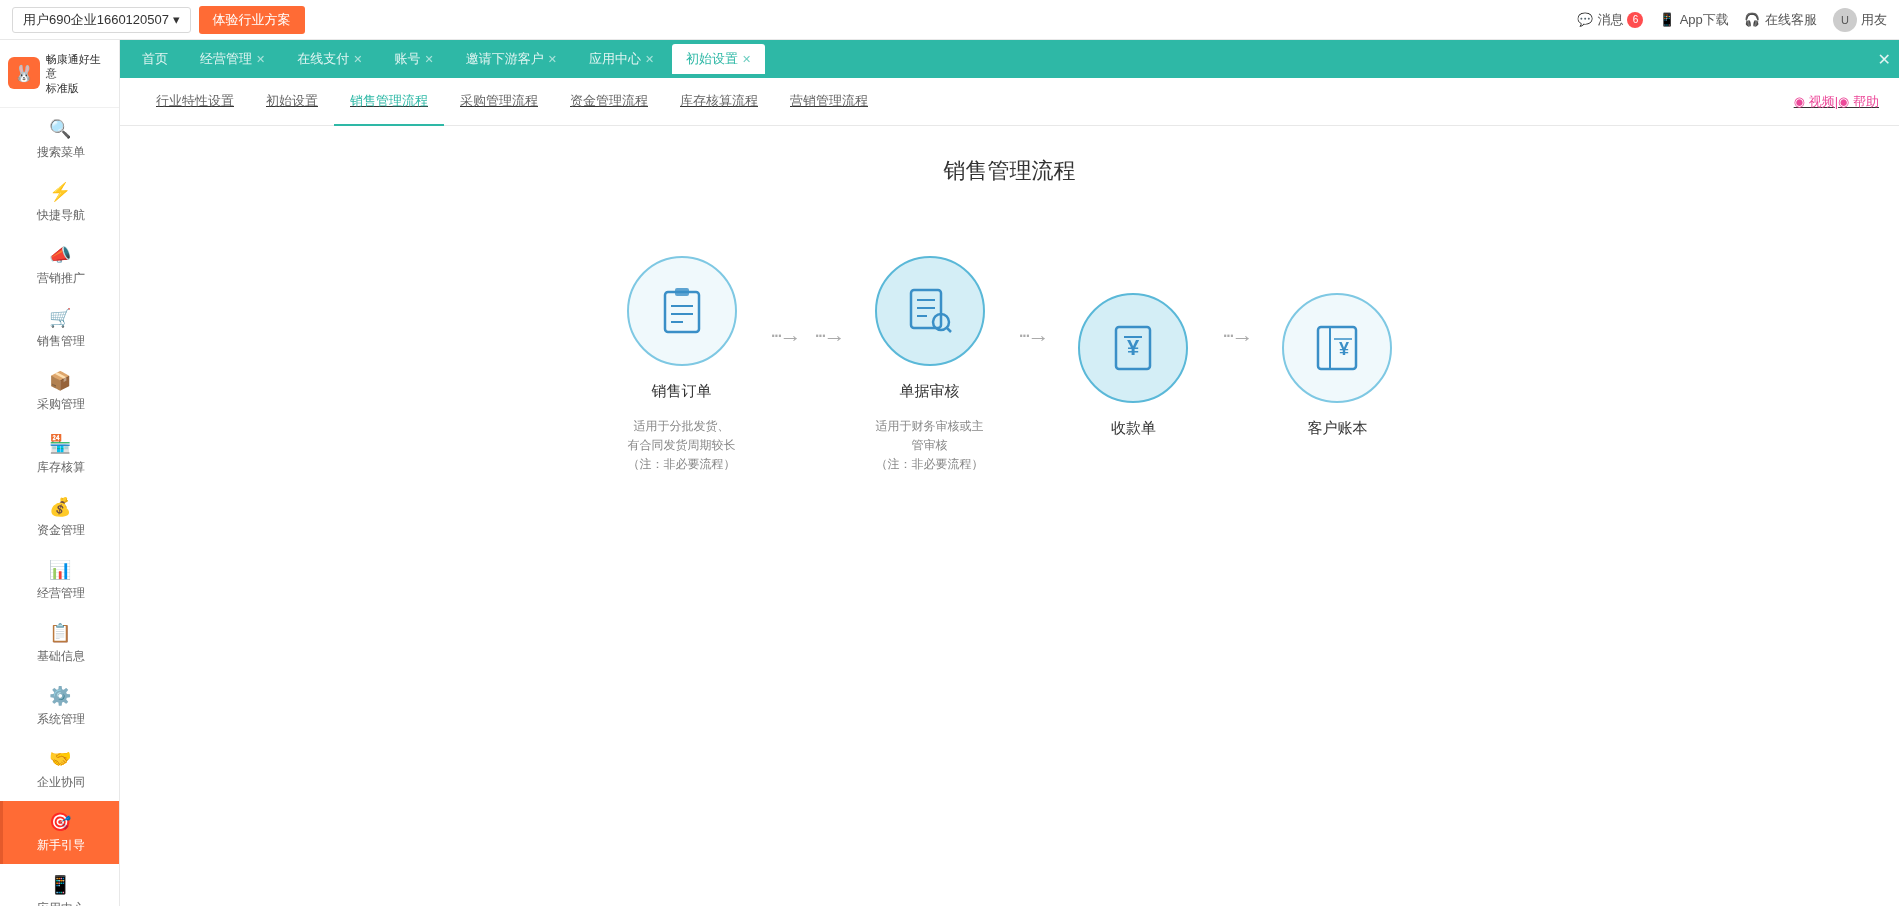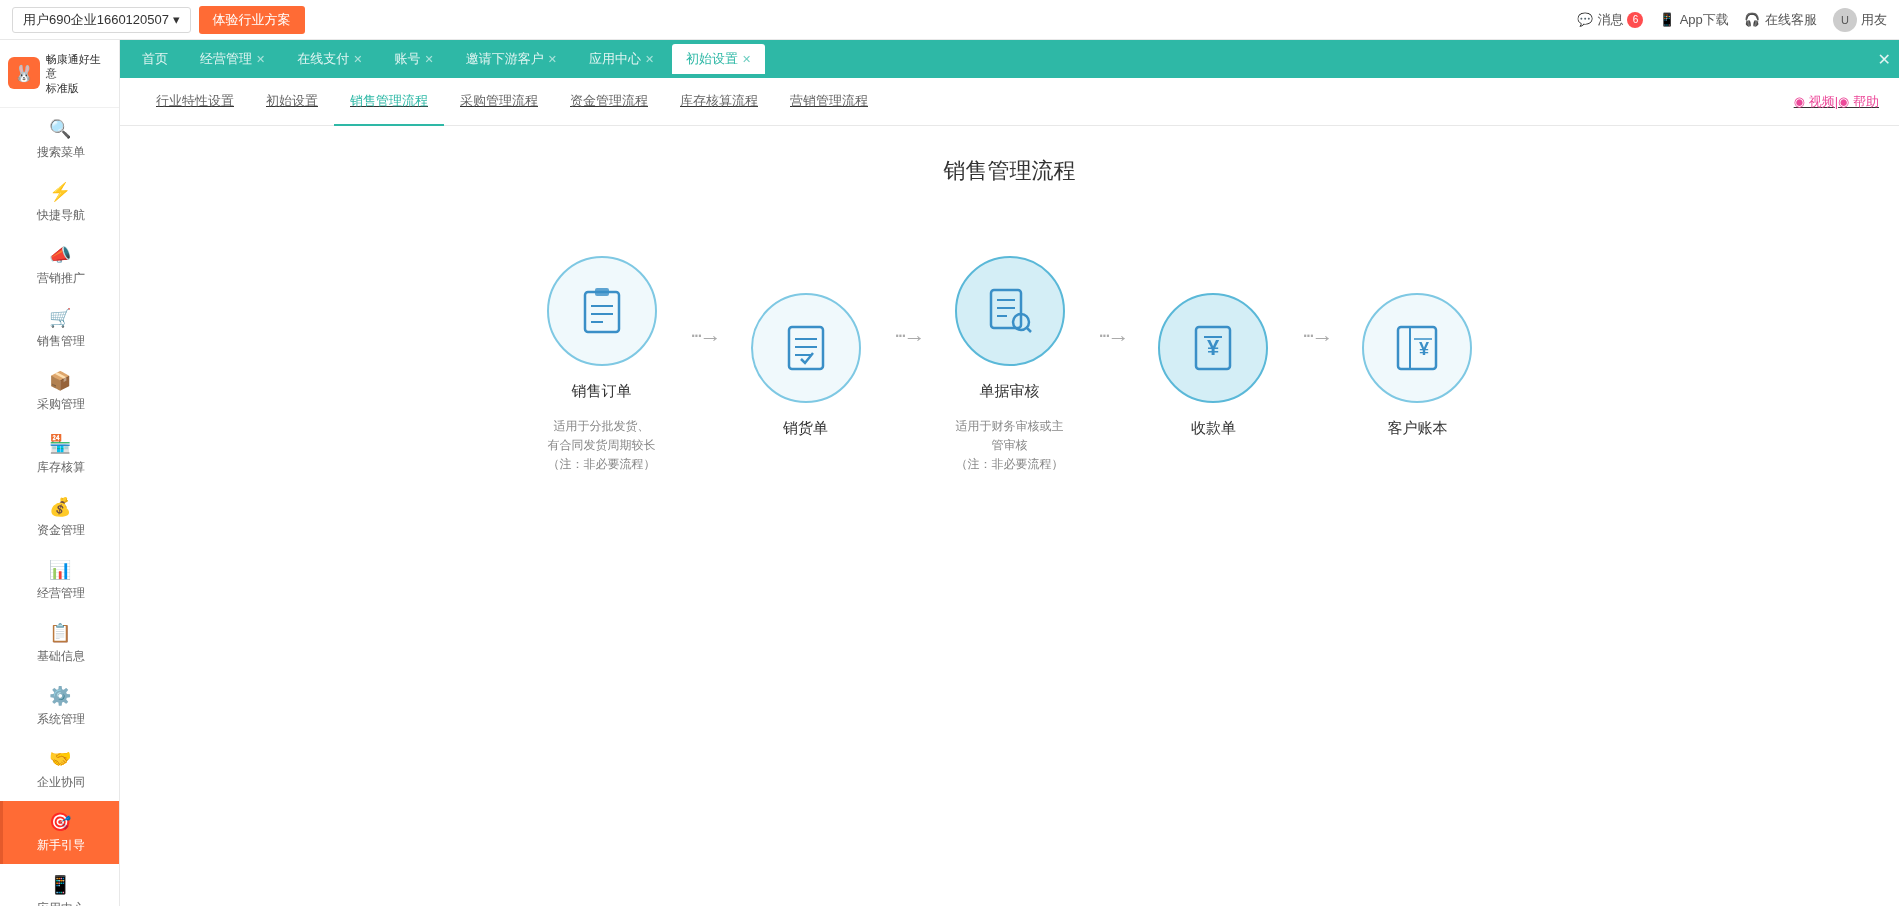--- a/index.html
+++ b/index.html
@@ -430,32 +430,20 @@
     <line x1="14" y1="28" x2="36" y2="28" stroke="#3a8fc7" stroke-width="2"></line>
     <line x1="14" y1="36" x2="26" y2="36" stroke="#3a8fc7" stroke-width="2"></line>
   </svg>
               </div>
               <div class="flow-label">销售订单</div>
               <div class="flow-desc" style="white-space: pre-line;">适用于分批发货、
 有合同发货周期较长
 （注：非必要流程）</div>
             </div>
             <div class="flow-arrow">···→</div>
-            <div class="flow-item">
-              <div class="flow-circle">
-                <svg width="50" height="50" viewBox="0 0 50 50" fill="none" xmlns="http://www.w3.org/2000/svg">
-    <rect x="8" y="4" width="34" height="42" rx="3" stroke="#3a8fc7" stroke-width="2.5" fill="none"></rect>
-    <line x1="14" y1="16" x2="36" y2="16" stroke="#3a8fc7" stroke-width="2"></line>
-    <line x1="14" y1="24" x2="36" y2="24" stroke="#3a8fc7" stroke-width="2"></line>
-    <line x1="14" y1="32" x2="30" y2="32" stroke="#3a8fc7" stroke-width="2"></line>
-    <polyline points="20,36 24,40 32,30" stroke="#3a8fc7" stroke-width="2.5" fill="none"></polyline>
-  </svg>
-              </div>
-              <div class="flow-label">销货单</div>
-            </div>
             <div class="flow-arrow">···→</div>
             <div class="flow-item">
               <div class="flow-circle highlight">
                 <svg width="50" height="50" viewBox="0 0 50 50" fill="none" xmlns="http://www.w3.org/2000/svg">
     <rect x="6" y="4" width="30" height="38" rx="3" stroke="#3a8fc7" stroke-width="2.5" fill="none"></rect>
     <line x1="12" y1="14" x2="30" y2="14" stroke="#3a8fc7" stroke-width="2"></line>
     <line x1="12" y1="22" x2="30" y2="22" stroke="#3a8fc7" stroke-width="2"></line>
     <line x1="12" y1="30" x2="22" y2="30" stroke="#3a8fc7" stroke-width="2"></line>
     <circle cx="36" cy="36" r="8" stroke="#3a8fc7" stroke-width="2.5" fill="none"></circle>
     <line x1="42" y1="42" x2="46" y2="46" stroke="#3a8fc7" stroke-width="2.5"></line>

